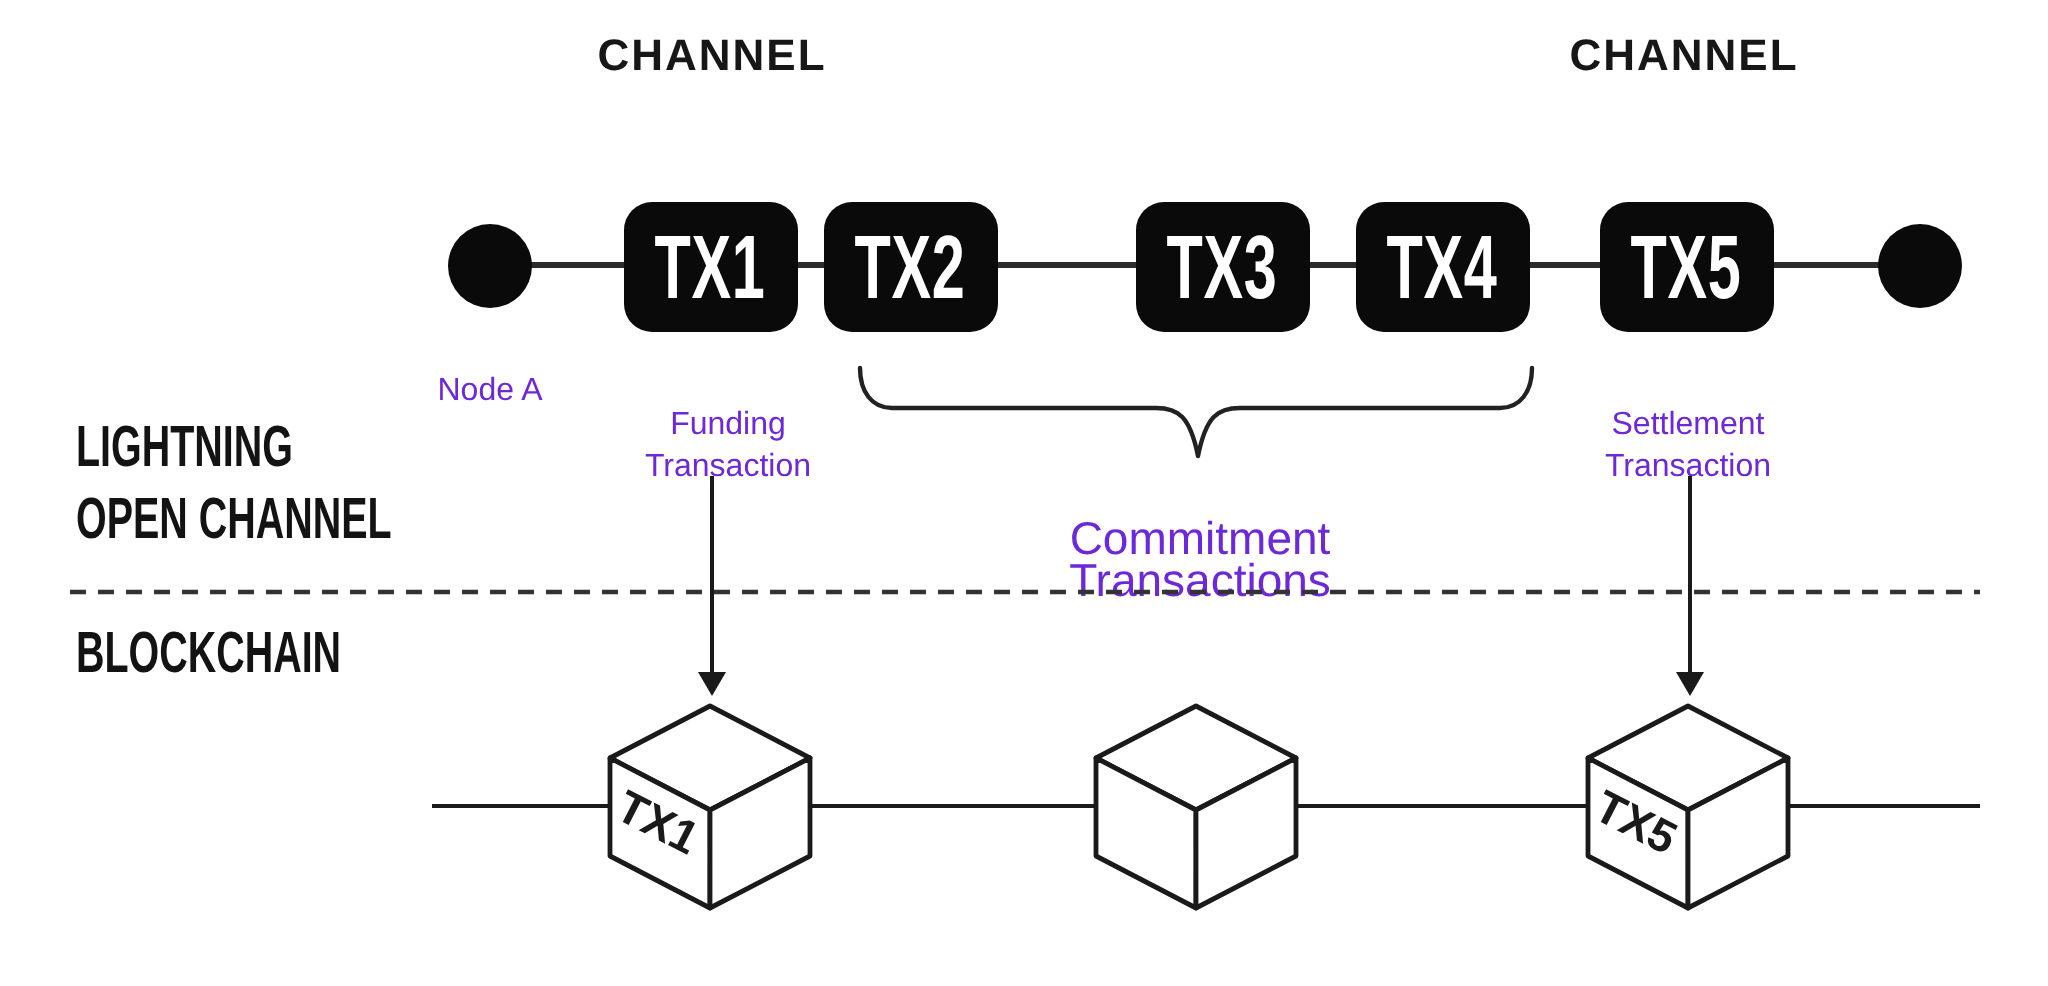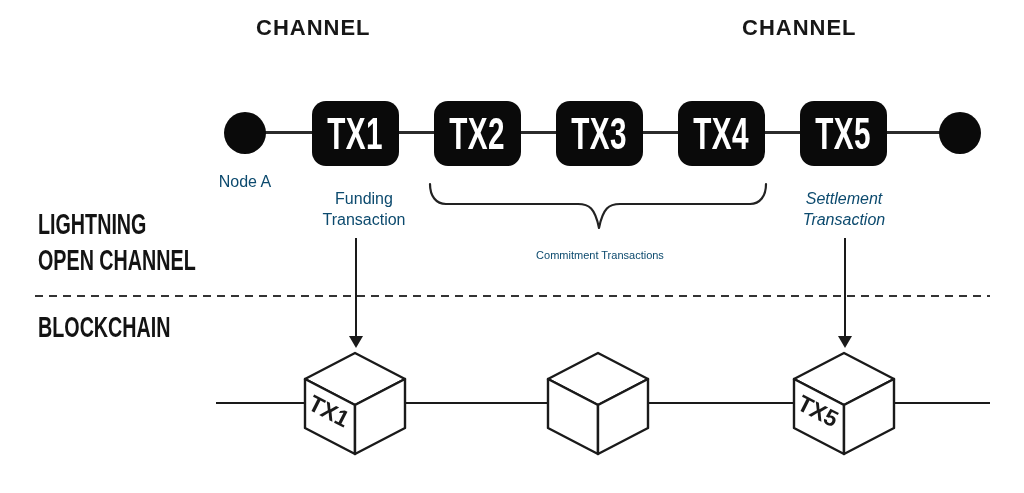--- a/index.html
+++ b/index.html
@@ -2,31 +2,31 @@
 <html><head>
 <meta charset="utf-8">
 <style>
   html,body{margin:0;padding:0;background:#ffffff;}
   .stage{
     position:relative; width:1024px; height:493px; background:#ffffff;
     font-family:"Liberation Sans", sans-serif; color:#1a1a1a; overflow:hidden;
   }
   .abs{position:absolute;}
   
-  .chan-header{width:200px; font-weight:bold; font-size:22px;
+  .chan-header{width:200px; text-align:center; font-weight:bold; font-size:22px;
     line-height:29px; letter-spacing:1px; color:#171717;}
   
   .chain-line{height:2.5px; background:#2b2b2b;}
   .node-circle{width:42px; height:42px; border-radius:50%; background:#0a0a0a;}
   .tx-box{width:87px; height:65px; border-radius:14px; background:#0a0a0a;
     display:flex; align-items:center; justify-content:center;}
   .tx-box span{color:#ffffff; font-weight:bold; font-size:45px; letter-spacing:0.5px;
     transform:scaleX(0.66); transform-origin:center; line-height:1;}
   
-  .small-label{font-size:16px; line-height:21px; text-align:center; color:#0c4a6e;}
+  .small-label{font-size:16px; line-height:21px; text-align:center; color:#6d28d9;margin-top:14px;}
   
   .section-title{font-weight:bold; font-size:29px; line-height:36px; color:#131313;
     transform:scaleX(0.68); transform-origin:left center; white-space:nowrap;}
   
   .arrow-line{width:2.2px; background:#1a1a1a;}
   .arrow-head{width:0; height:0; border-left:7px solid transparent;
     border-right:7px solid transparent; border-top:12px solid #1a1a1a;}
   
   .block-line{height:2.4px; background:#1a1a1a;}
   svg{display:block;}
@@ -44,48 +44,48 @@
   </div>
 
   <div class="abs chain-line" style="left:245px; top:131px; width:715px;"></div>
 
   <div class="abs node-circle" style="left:224px; top:112px;"></div>
   <div class="abs node-circle" style="left:939px; top:112px;"></div>
 
   <div class="abs tx-box" style="left:312px; top:101px;">
     <span>TX1</span>
     </div>
-  <div class="abs tx-box" style="left:434px; top:101px;">
+  <div class="abs tx-box" style="left:412px; top:101px;">
     <span>TX2</span>
     </div>
-  <div class="abs tx-box" style="left:556px; top:101px;">
+  <div class="abs tx-box" style="left:568px; top:101px;">
     <span>TX3</span>
     </div>
   <div class="abs tx-box" style="left:678px; top:101px;">
     <span>TX4</span>
     </div>
   <div class="abs tx-box" style="left:800px; top:101px;">
     <span>TX5</span>
     </div>
 
   <div class="abs small-label" style="left:195px; top:171px; width:100px;">Node A</div>
 
   <div class="abs small-label" style="left:294px; top:188px; width:140px;">
     <div>Funding</div>
     <div>Transaction</div>
   </div>
-  <div class="abs small-label" style="left:774px; top:188px; width:140px;font-style:italic;">
+  <div class="abs small-label" style="left:774px; top:188px; width:140px;">
     <div>Settlement</div>
     <div>Transaction</div>
   </div>
 
   <svg class="abs" style="left:428px; top:182px;" width="340" height="52" viewBox="0 0 340 52">
     <path d="M 2 2 C 2 14, 8 22, 18 22 L 150 22 C 161 22, 167 26, 171 46 C 175 26, 181 22, 192 22 L 322 22 C 332 22, 338 14, 338 2" fill="none" stroke="#222222" stroke-width="2.2" stroke-linecap="round" stroke-linejoin="round"></path>
   </svg>
-  <div class="abs small-label" style="left:470px; top:245px; width:260px; font-size:11px;">Commitment Transactions</div>
+  <div class="abs small-label" style="left:470px; top:245px; width:260px; font-size:23px;">Commitment Transactions</div>
 
   <div class="abs section-title" style="left:38px; top:206px;">
     <div>LIGHTNING</div>
     <div>OPEN CHANNEL</div>
   </div>
   <div class="abs section-title" style="left:38px; top:309px;">BLOCKCHAIN</div>
 
   <svg class="abs" style="left:35px; top:294px;" width="955" height="4" viewBox="0 0 955 4">
     <line x1="0" y1="2" x2="955" y2="2" stroke="#333333" stroke-width="2.2" stroke-dasharray="8 6"></line>
   </svg>

